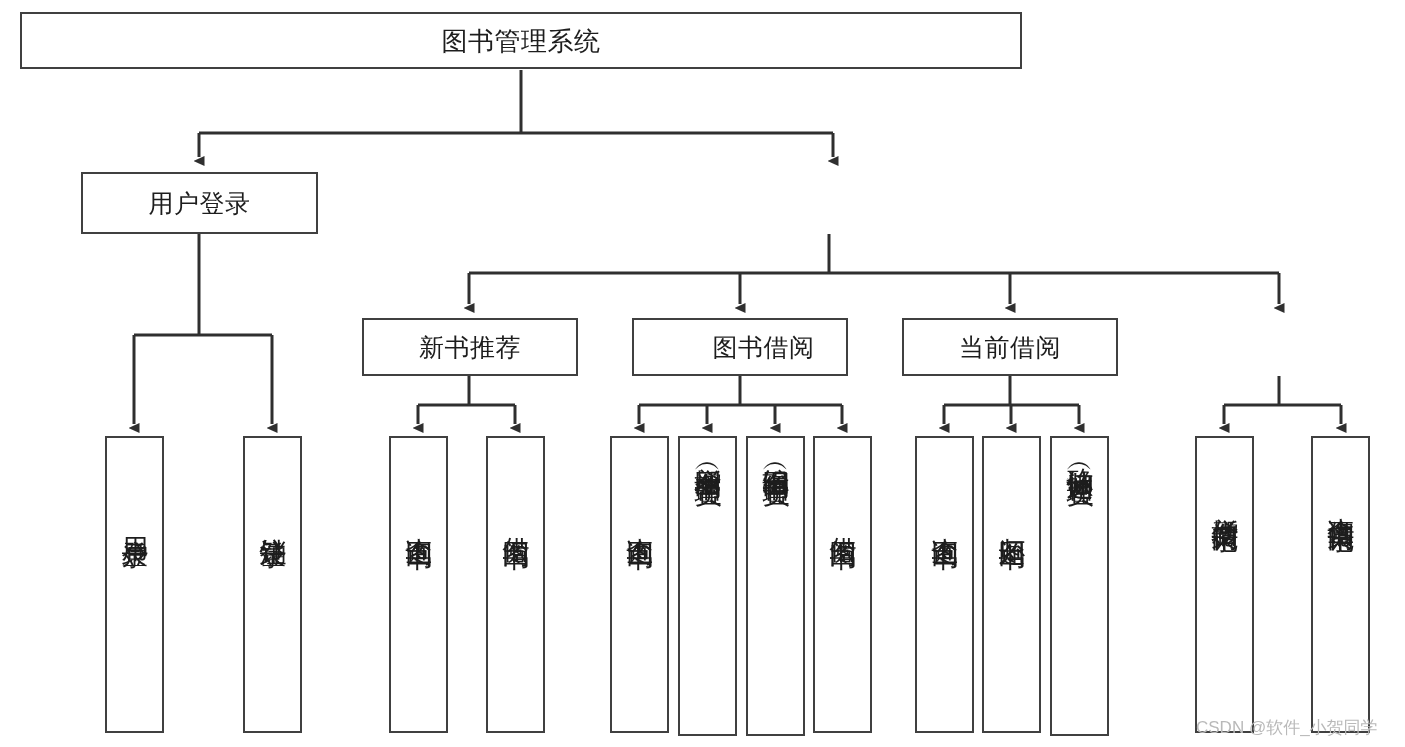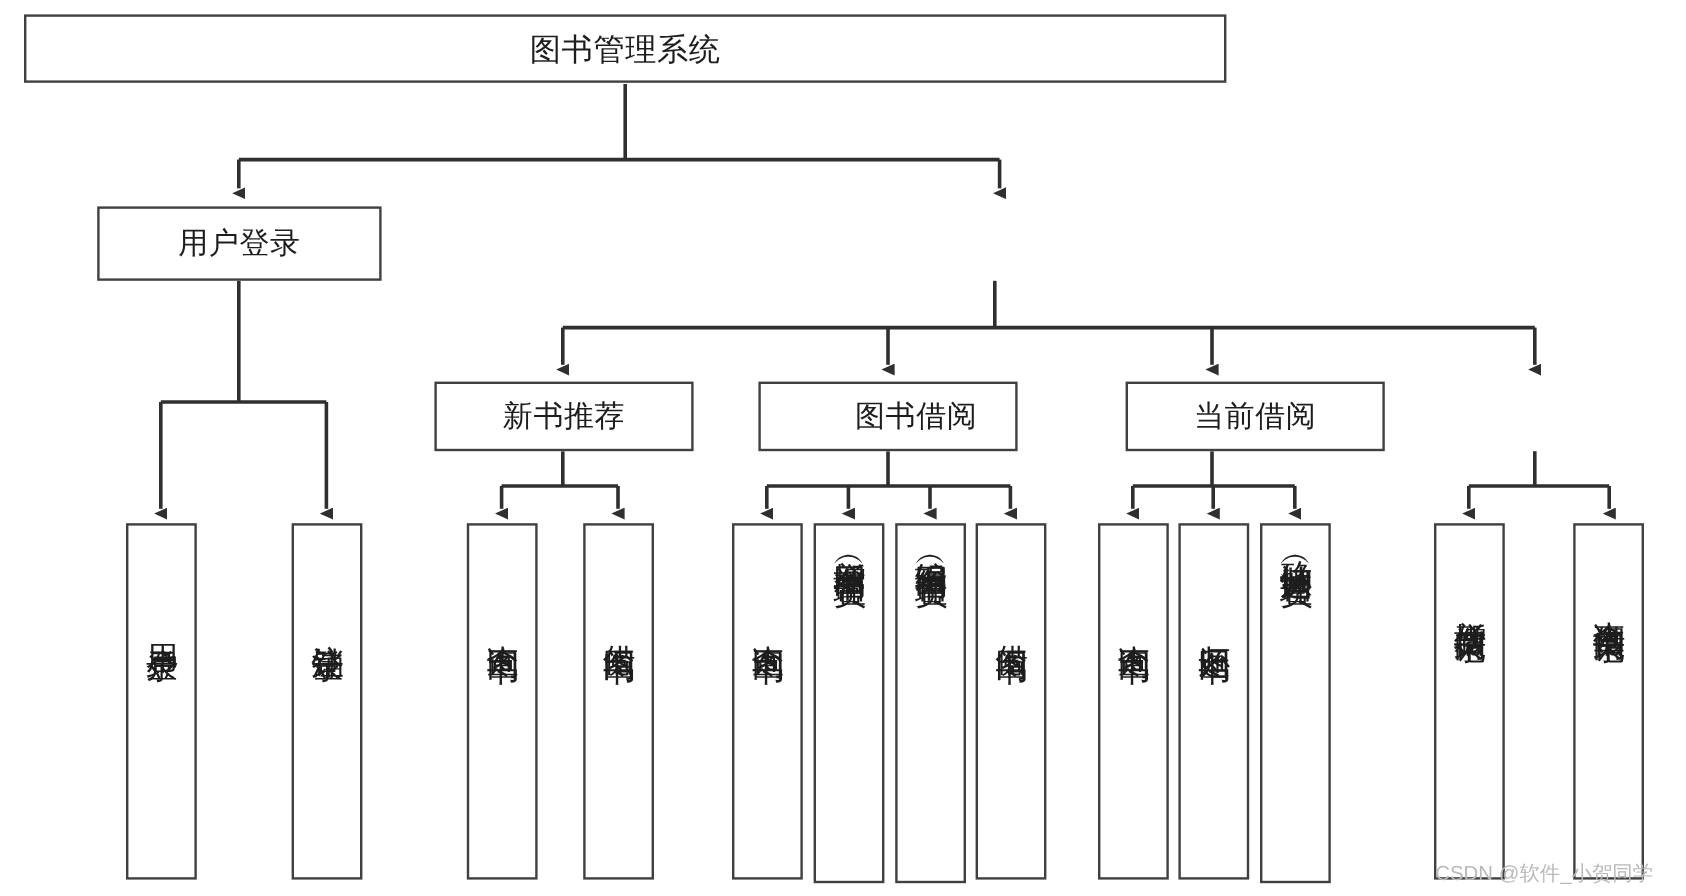--- a/index.html
+++ b/index.html
@@ -147,21 +147,21 @@
   <div class="node horiz lvl2" style="left:81px; top:172px; width:237px; height:62px;">
     <span class="label">用户登录</span>
   </div>
 
   <div class="node horiz lvl3" style="left:362px; top:318px; width:216px; height:58px;">
     <span class="label">新书推荐</span>
   </div>
   <div class="node horiz lvl3" style="left:632px; top:318px; width:216px; height:58px;padding-left:47px;">
     <span class="label">图书借阅</span>
   </div>
-  <div class="node horiz lvl3" style="left:902px; top:318px; width:216px; height:58px;margin-left:36px;">
+  <div class="node horiz lvl3" style="left:902px; top:318px; width:216px; height:58px;">
     <span class="label">当前借阅</span>
   </div>
 
   <div class="node leaf mid" style="left:105px; top:436px; width:59px; height:297px;">
     <span class="label">用户登录</span>
   </div>
   <div class="node leaf mid" style="left:243px; top:436px; width:59px; height:297px;">
     <span class="label">注销登录</span>
   </div>
 

